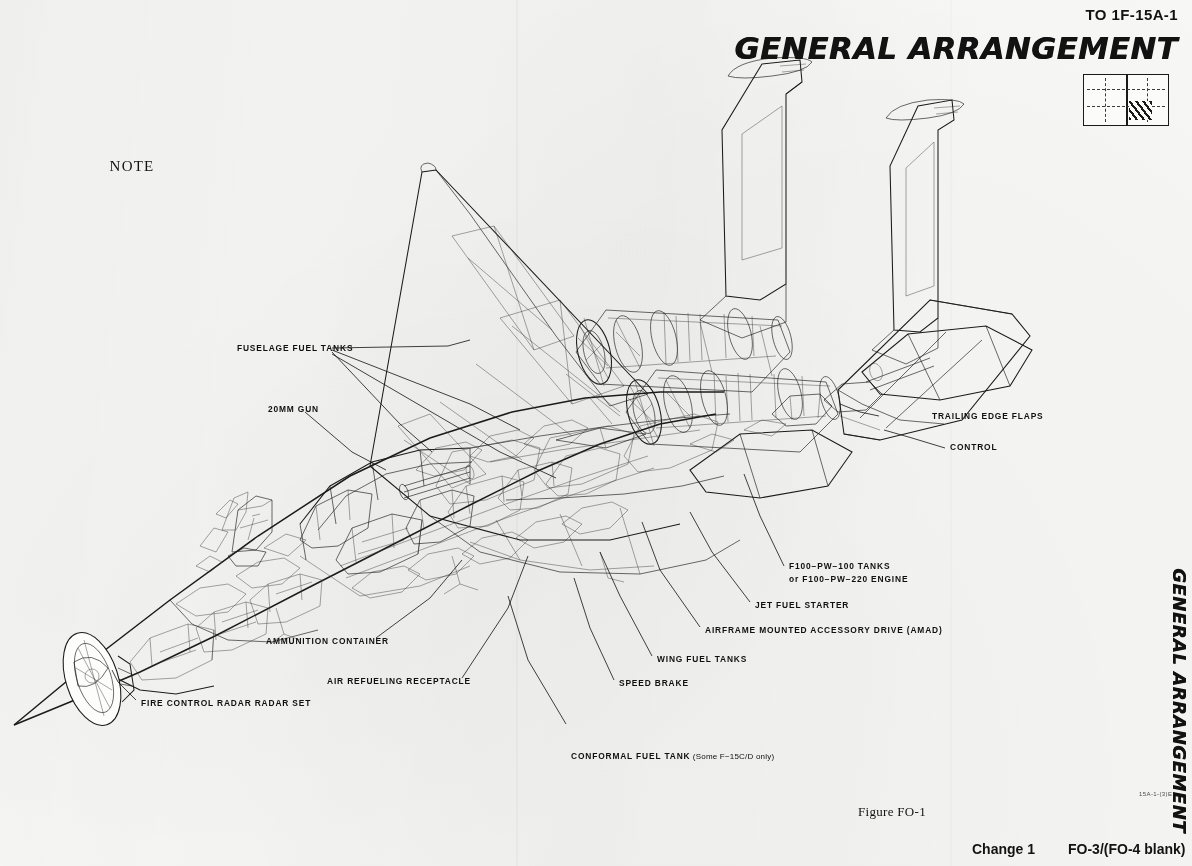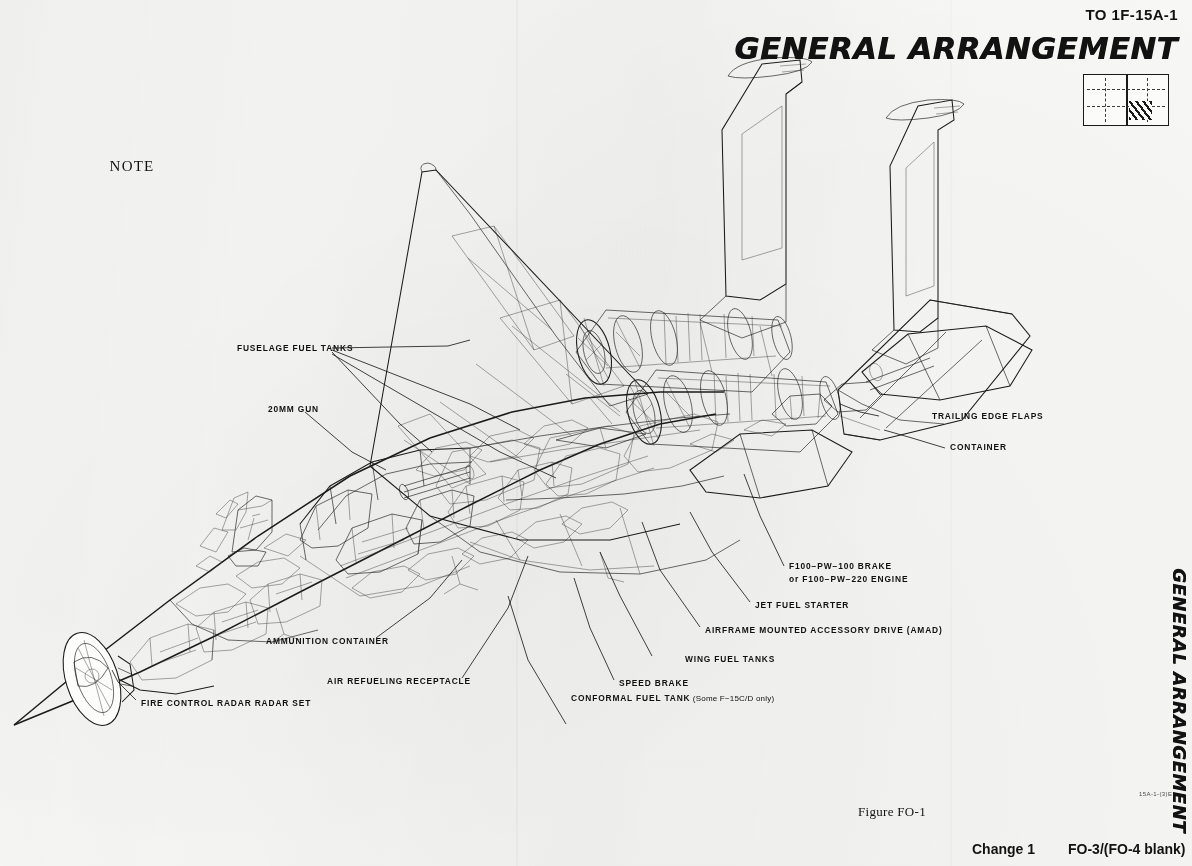--- a/index.html
+++ b/index.html
@@ -351,30 +351,30 @@
 
 <div id="note-block">
   <div id="note-title">NOTE</div>
 </div>
 
 <div class="label" style="left:237px;top:343px;">FUSELAGE FUEL TANKS</div>
 <div class="label" style="left:248px;top:404px;margin-left:20px;">20MM GUN</div>
 <div class="label" style="left:266px;top:636px;">AMMUNITION CONTAINER</div>
 <div class="label" style="left:327px;top:676px;">AIR REFUELING RECEPTACLE</div>
 <div class="label" style="left:141px;top:698px;">FIRE CONTROL RADAR RADAR SET</div>
-<div class="label" style="left:571px;top:693px;">
+<div class="label" style="left:571px;top:751px;">
   <span>CONFORMAL FUEL TANK</span><span class="sub"> (Some F−15C/D only)</span>
 </div>
 <div class="label" style="left:619px;top:678px;">SPEED BRAKE</div>
-<div class="label" style="left:657px;top:654px;margin-left:28px;">WING FUEL TANKS</div>
+<div class="label" style="left:657px;top:654px;">WING FUEL TANKS</div>
 <div class="label" style="left:705px;top:625px;">AIRFRAME MOUNTED ACCESSORY DRIVE (AMAD)</div>
 <div class="label" style="left:755px;top:600px;">JET FUEL STARTER</div>
 <div class="label two-line" style="left:789px;top:560px;">
-  <div>F100−PW−100 BRAKE</div>
+  <div>F100−PW−100 TANKS</div>
   <div>or F100−PW−220 ENGINE</div>
 </div>
 <div class="label" style="left:884px;top:411px;margin-left:48px;">TRAILING EDGE FLAPS</div>
-<div class="label" style="left:950px;top:442px;">CONTAINER</div>
+<div class="label" style="left:950px;top:442px;">CONTROL</div>
 
 <div id="figure-caption">Figure FO-1</div>
 <div id="change-label">Change 1</div>
 <div id="page-label">FO-3/(FO-4 blank)</div>
 <div id="drawing-number">15A-1-(3)E</div>
 
 </body></html>

